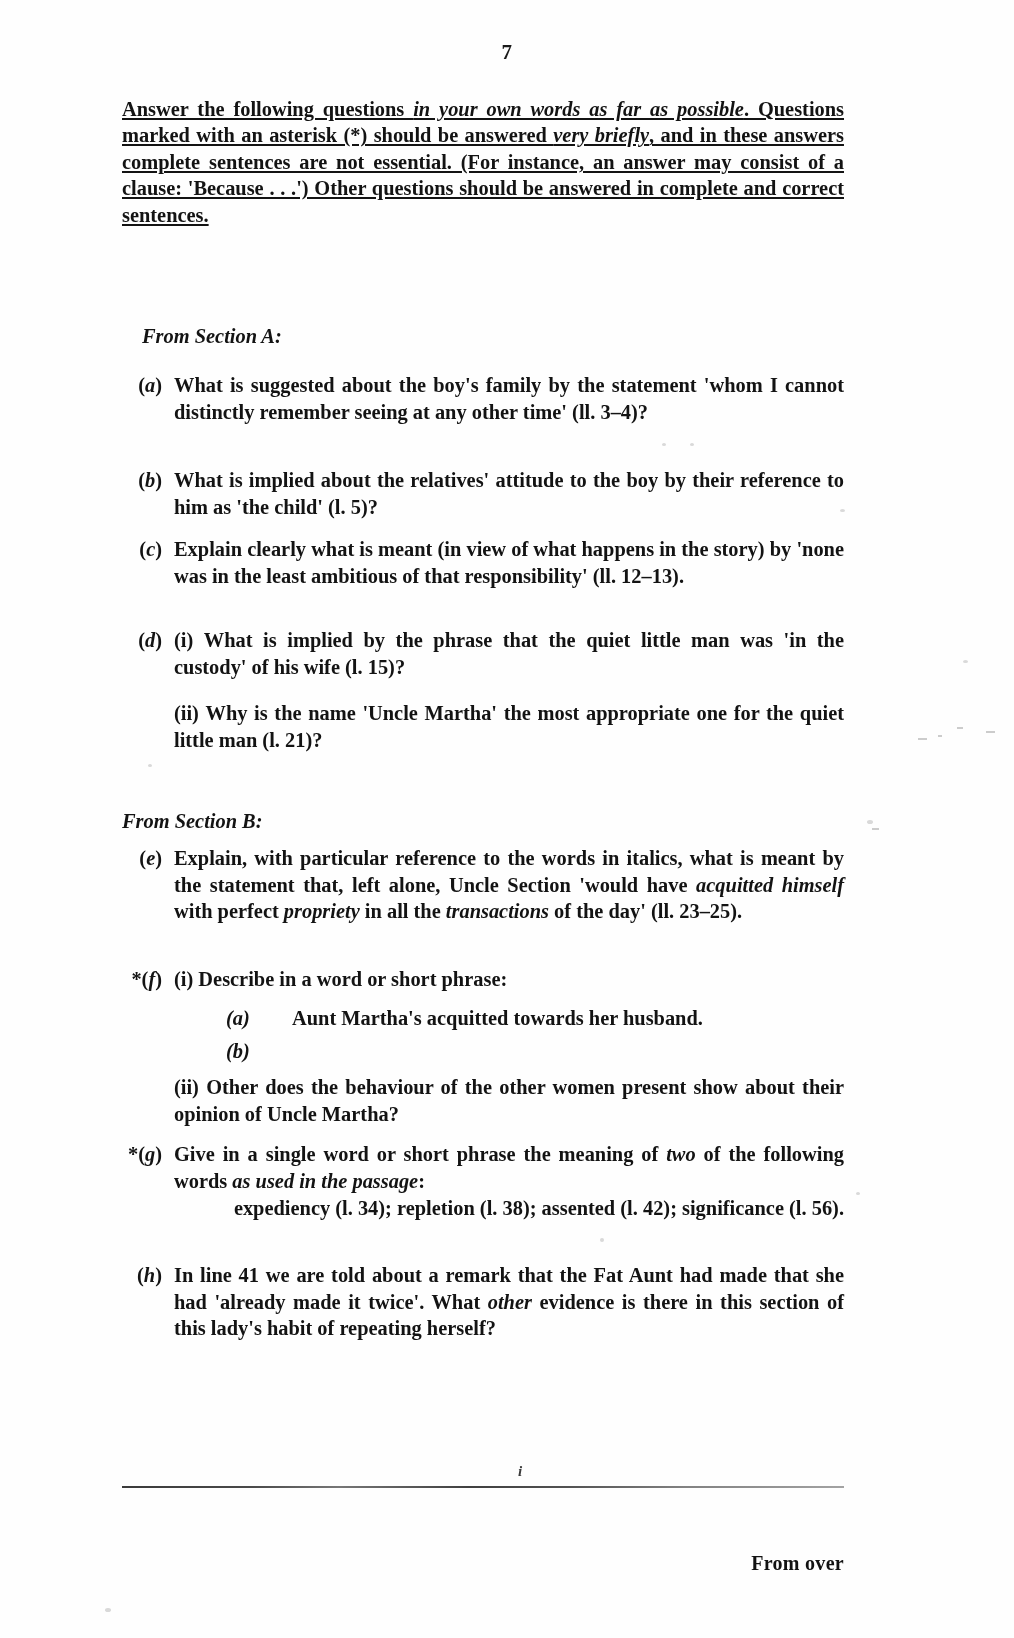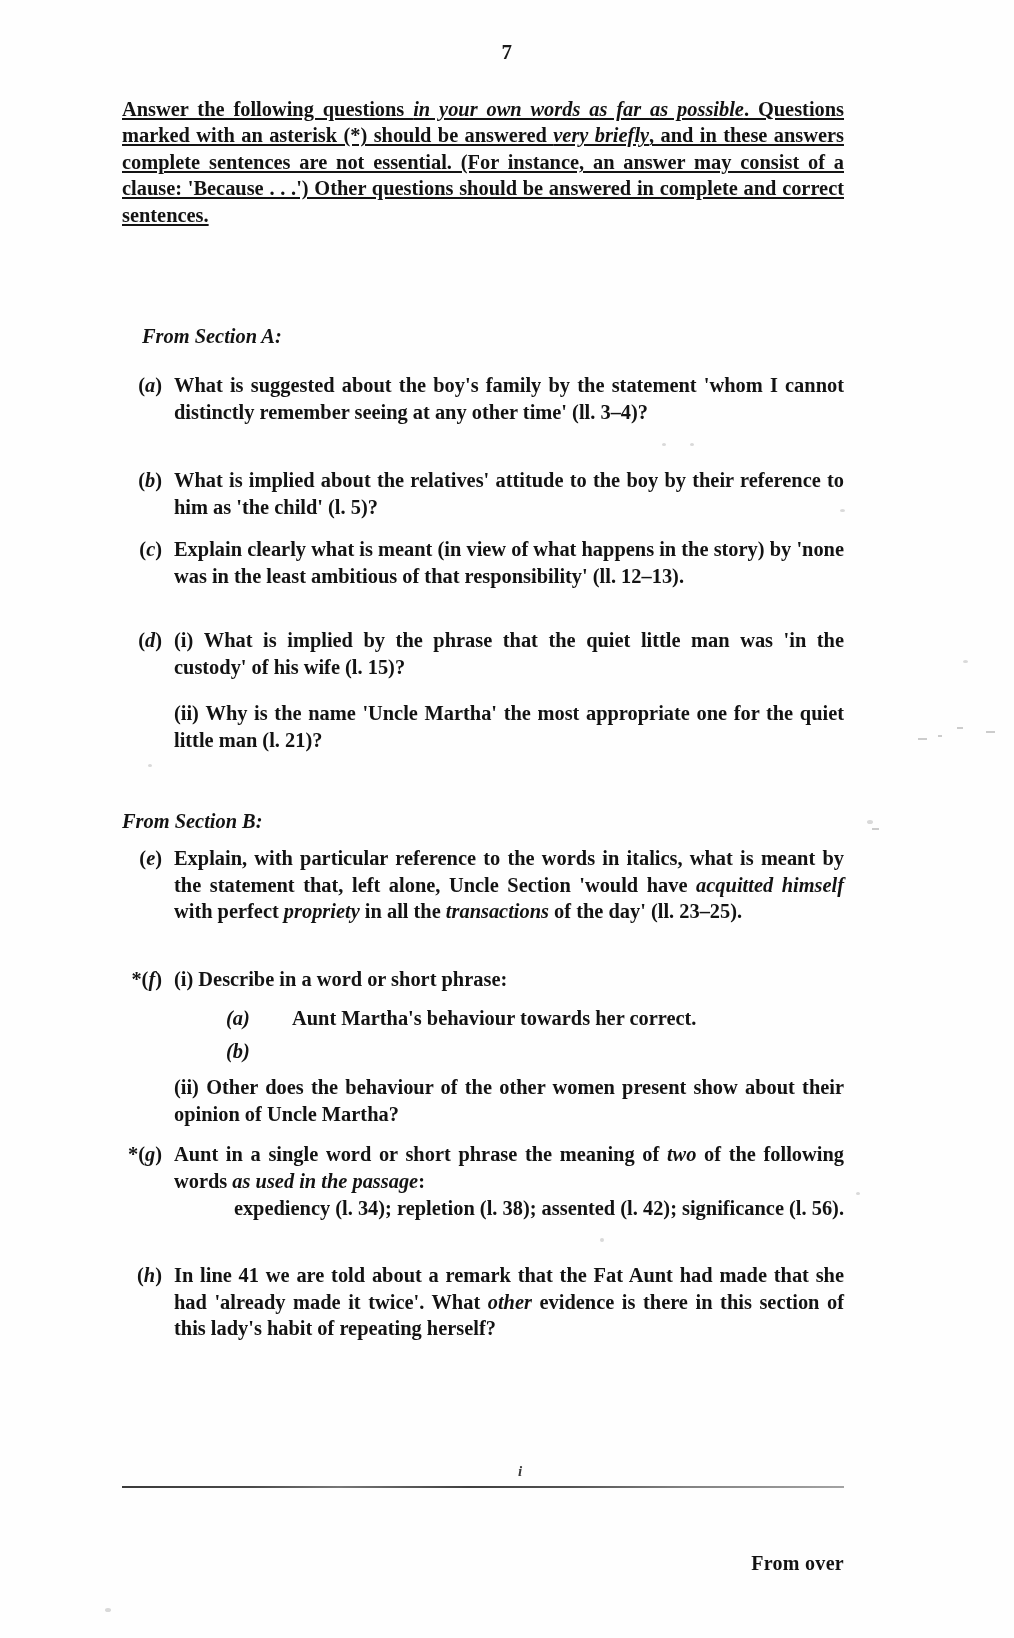--- a/index.html
+++ b/index.html
@@ -241,39 +241,39 @@
     </div>
 
     <div class="qitem" style="top:966px;">
       <div class="qbody nolead">
         <span class="qlabel"><span class="star">*</span>(<em class="ital">f</em>)</span><span>(i)</span>&nbsp;<span>Describe in a word or short phrase:</span>
       </div>
     </div>
 
     <div class="deep" style="top:1005px;">
       <div class="deepbody">
-        <span class="deeplabel">(<em>a</em>)</span><span>Aunt Martha's behaviour towards her correct.</span>
+        <span class="deeplabel">(<em>a</em>)</span><span>Aunt Martha's acquitted towards her husband.</span>
       </div>
     </div>
 
     <div class="deep" style="top:1038px;">
       <div class="deepbody">
         <span class="deeplabel">(<em>b</em>)</span>
       </div>
     </div>
 
     <div class="sub" style="top:1074px;">
       <div class="subbody">
         <span>(ii)</span>&nbsp;<span>Other does the behaviour of the other women present show about their opinion of Uncle Martha?</span>
       </div>
     </div>
 
     <div class="qitem" style="top:1141px;">
       <div class="qbody">
-        <span class="qlabel"><span class="star">*</span>(<em class="ital">g</em>)</span><span>Aunt in a single word or short phrase the meaning of </span><em class="i">two</em><span> of the following words </span><em class="i">as used in the passage</em><span>:</span>
+        <span class="qlabel"><span class="star">*</span>(<em class="ital">g</em>)</span><span>Give in a single word or short phrase the meaning of </span><em class="i">two</em><span> of the following words </span><em class="i">as used in the passage</em><span>:</span>
       </div>
     </div>
 
     <div class="sub" style="top:1195px;">
       <div class="subbody" style="text-align:right;">expediency (l. 34); repletion (l. 38); assented (l. 42); significance (l. 56).</div>
     </div>
 
     <div class="qitem" style="top:1262px;">
       <div class="qbody">
         <span class="qlabel">(<em class="ital">h</em>)</span><span>In line 41 we are told about a remark that the Fat Aunt had made that she had 'already made it twice'. What </span><em class="i">other</em><span> evidence is there in this section of this lady's habit of repeating herself?</span>

